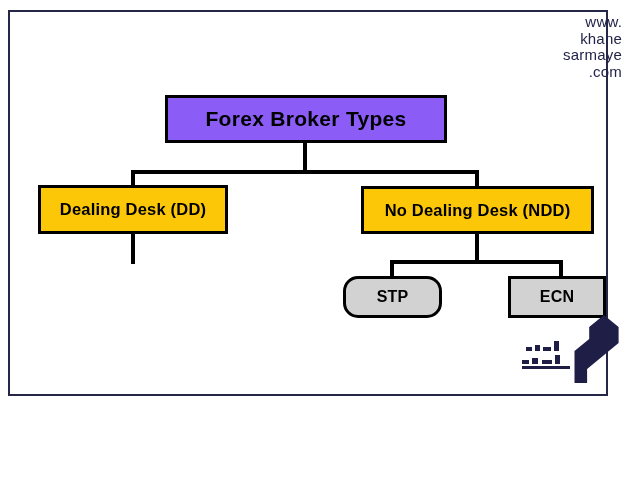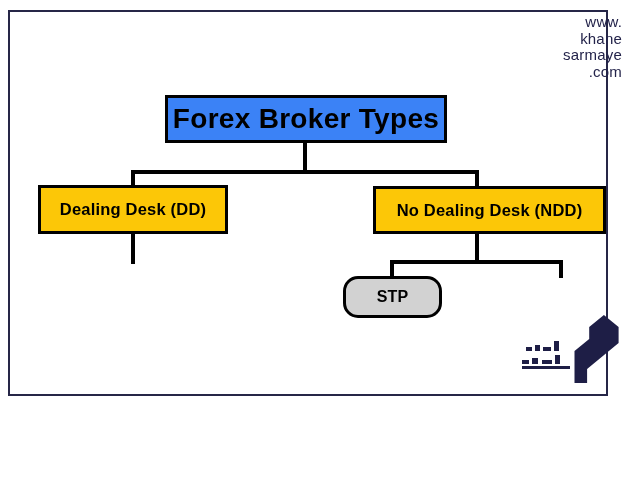--- a/index.html
+++ b/index.html
@@ -54,22 +54,22 @@
     border: 3px solid #000000;
     display: flex;
     align-items: center;
     justify-content: center;
     text-align: center;
     font-weight: bold;
     color: #000000;
     font-family: "Liberation Sans", sans-serif;
   }
   .node-root {
-    background: #3b82f6;
-    font-size: 28px;
+    background: #8b5cf6;
+    font-size: 21px;
     letter-spacing: 0.3px;
   }
   .node-level2 {
     background: #fcc707;
     font-size: 16.5px;
     letter-spacing: 0.2px;
   }
   .node-leaf {
     background: #d2d2d2;
     font-size: 16px;
@@ -115,25 +115,26 @@
 
   <div class="conn" style="left:475px; top:233px; width:4px; height:30px;"></div>
   <div class="conn" style="left:390px; top:260px; width:173px; height:4px;"></div>
   <div class="conn" style="left:390px; top:260px; width:4px; height:18px;"></div>
   <div class="conn" style="left:559px; top:260px; width:4px; height:18px;"></div>
 
   <div class="node node-root" style="left:165px; top:95px; width:282px; height:48px;">Forex Broker Types</div>
 
   <div class="node node-level2" style="left:38px; top:185px; width:190px; height:49px;">Dealing Desk (DD)</div>
 
-  <div class="node node-level2" style="left:361px; top:186px; width:233px; height:48px;margin-left:12px;">No Dealing Desk (NDD)</div>
+  <div class="node node-level2" style="left:361px; top:186px; width:233px; height:48px;">No Dealing Desk (NDD)</div>
 
 
   <div class="node node-leaf" style="left:343px; top:276px; width:99px; height:42px;border-radius:15px;">STP</div>
 
+  <div class="node node-leaf" style="left:508px; top:276px; width:98px; height:42px;">ECN</div>
 
   <div class="logo">
     <svg width="130" height="82" viewBox="0 0 130 82" xmlns="http://www.w3.org/2000/svg">
 
       <path d="M62 78 L62 64 L92 38 L92 22 L78 10 L64 22 L64 34 L50 46 L50 78 Z" fill="#1e1e46" transform="translate(18,0) scale(1.05,1.0)"></path>
 
       <g fill="#1e1e46">
         <rect x="22" y="42" width="6" height="4"></rect>
         <rect x="31" y="40" width="5" height="6"></rect>
         <rect x="39" y="42" width="8" height="4"></rect>

